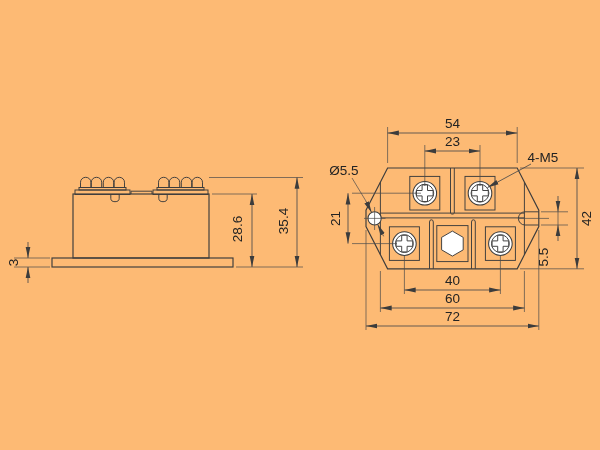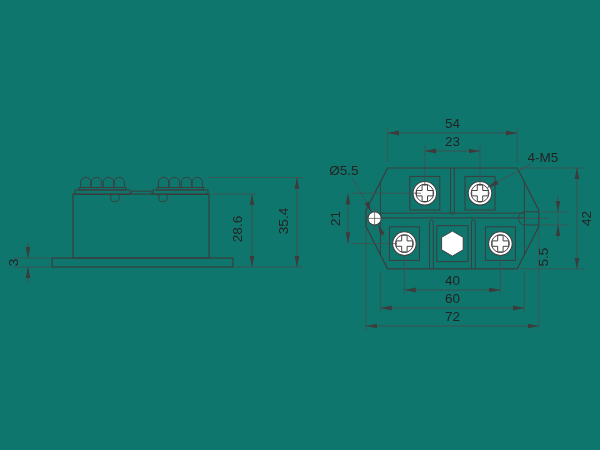--- a/index.html
+++ b/index.html
@@ -1,16 +1,16 @@
 <!DOCTYPE html>
 <html><head>
 <meta charset="utf-8">
 <style>
   html,body{margin:0;padding:0;background:#ffffff;}
-  .frame{position:relative;width:600px;height:450px;background:#0f766e;overflow:hidden;
+  .frame{position:relative;width:600px;height:450px;background:#fdba74;overflow:hidden;
          font-family:"Liberation Sans", sans-serif;}
   svg{display:block;}
   .ol{fill:none;stroke:#3c3c3c;stroke-width:1.15;stroke-linejoin:miter;}
   .ln{fill:none;stroke:#3c3c3c;stroke-width:0.95;}
   .thin{fill:none;stroke:#4a4a4a;stroke-width:0.7;}
   .dim{fill:none;stroke:#4a4a4a;stroke-width:0.85;}
   .wh{fill:#ffffff;stroke:#3c3c3c;stroke-width:1.05;}
   .whn{fill:#ffffff;stroke:#3c3c3c;stroke-width:0.95;}
   text{fill:#232323;font-size:13.5px;font-family:"Liberation Sans", sans-serif;}
 </style>

